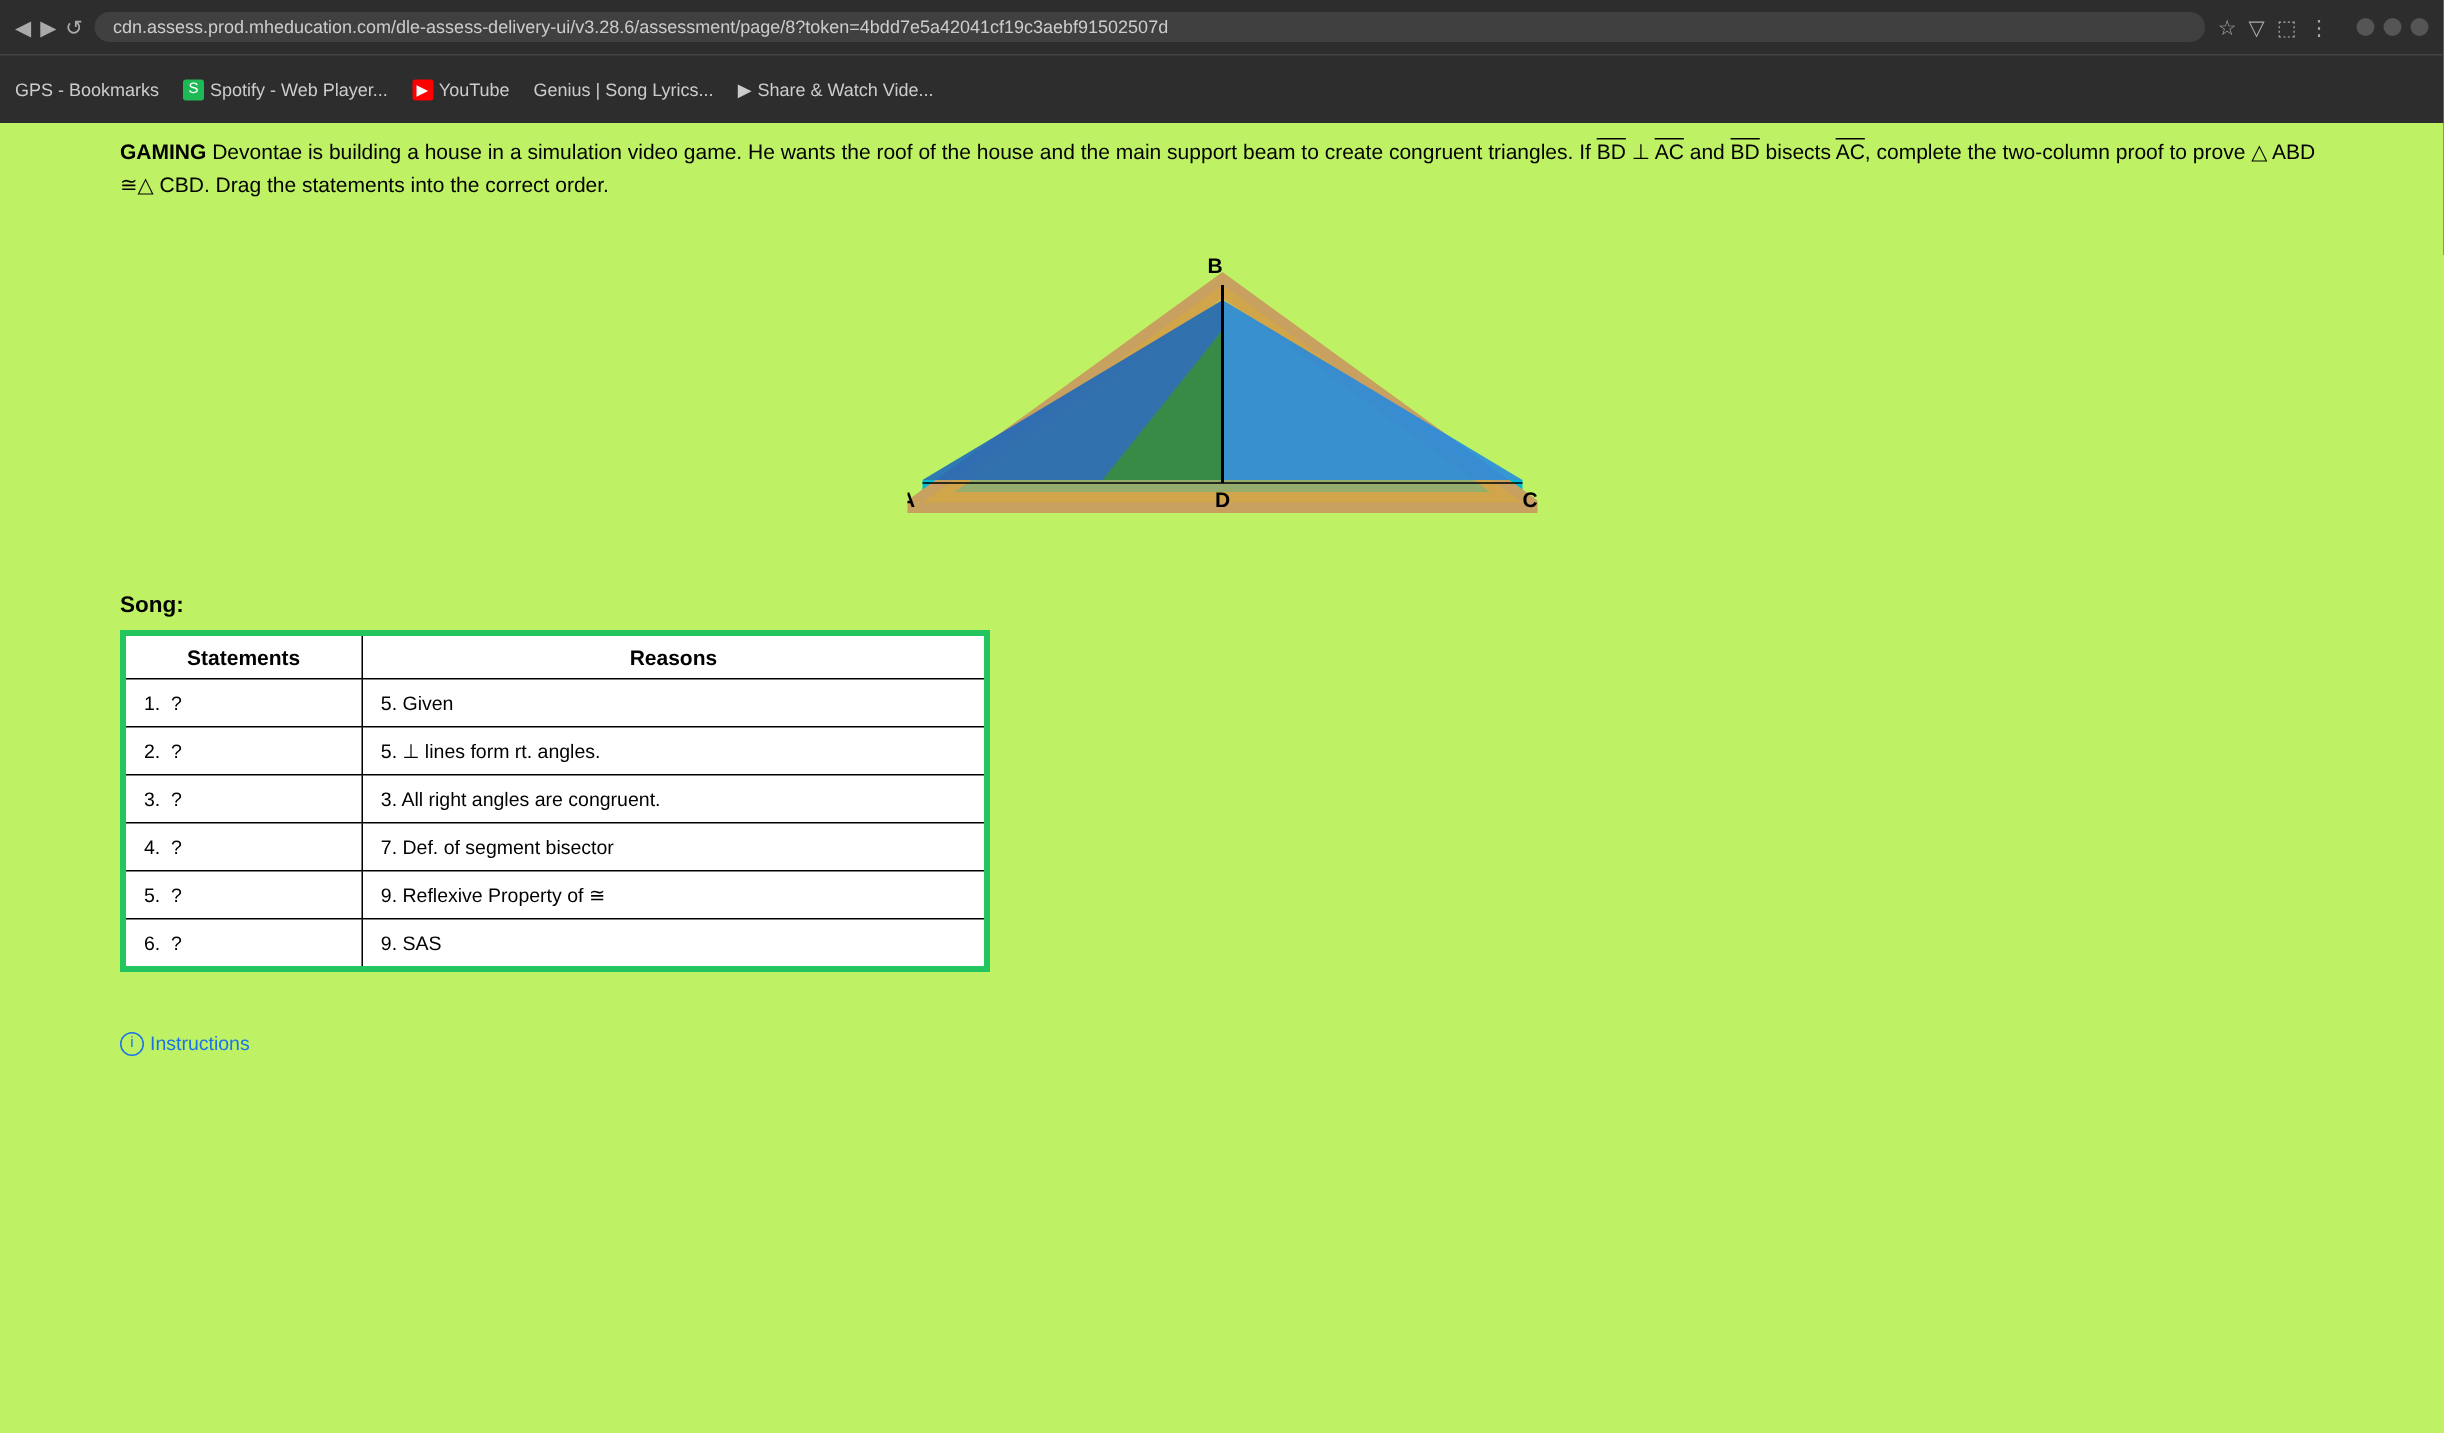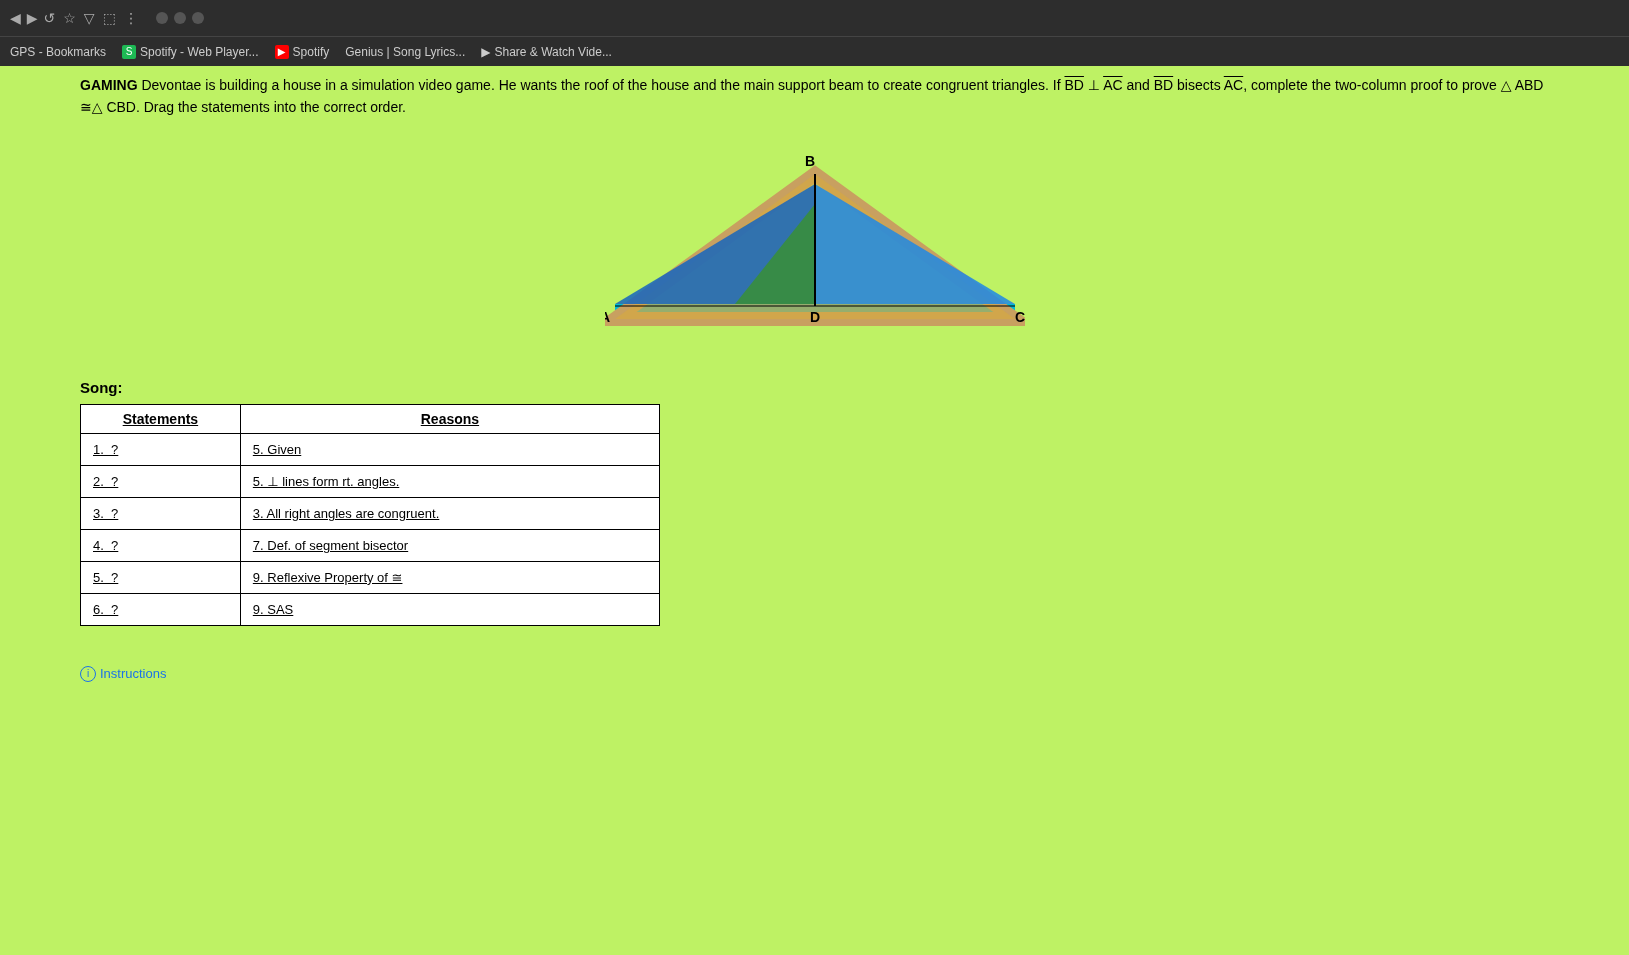--- a/index.html
+++ b/index.html
@@ -62,21 +62,21 @@
     }
 
     
     .bookmarks-bar {
       background: #2d2d2d;
       border-top: 1px solid #444;
       padding: 4px 10px;
       display: flex;
       align-items: center;
       gap: 16px;
-      height: 30px;
+      height: 46px;
     }
     .bookmark-item {
       display: flex;
       align-items: center;
       gap: 4px;
       color: #ccc;
       font-size: 12px;
       cursor: pointer;
     }
     .bookmark-icon {
@@ -126,22 +126,21 @@
       margin-top: 10px;
     }
     .proof-title {
       font-weight: bold;
       font-size: 15px;
       margin-bottom: 8px;
     }
     .proof-table {
       border-collapse: collapse;
       width: 580px;
-      border: 1px solid #22c55e;
-      text-decoration: underline;
+      border: 4px solid #22c55e;
     }
     .proof-table th {
       background: #fff;
       font-weight: bold;
       text-align: center;
       padding: 6px 10px;
       border: 1px solid #000;
       font-size: 14px;
     }
     .proof-table td {
@@ -187,20 +186,23 @@
   </style>
 </head>
 <body>
 
 <div class="browser-chrome">
   <div class="browser-controls">
     <span class="nav-icon">◀</span>
     <span class="nav-icon">▶</span>
     <span class="nav-icon">↺</span>
   </div>
+  <div class="address-bar">
+    <span>cdn.assess.prod.mheducation.com/dle-assess-delivery-ui/v3.28.6/assessment/page/8?token=4bdd7e5a42041cf19c3aebf91502507d</span>
+  </div>
   <div class="browser-actions">
     <span>☆</span>
     <span>▽</span>
     <span>⬚</span>
     <span>⋮</span>
   </div>
   <div class="window-controls">
     <span class="win-btn" style="background:#555;"></span>
     <span class="win-btn" style="background:#555;"></span>
     <span class="win-btn" style="background:#555;"></span>
@@ -210,21 +212,21 @@
 <div class="bookmarks-bar">
   <div class="bookmark-item">
     <span>GPS - Bookmarks</span>
   </div>
   <div class="bookmark-item">
     <span class="bookmark-icon spotify-icon">S</span>
     <span>Spotify - Web Player...</span>
   </div>
   <div class="bookmark-item">
     <span class="bookmark-icon yt-icon">▶</span>
-    <span>Spotify</span>
+    <span>YouTube</span>
   </div>
   <div class="bookmark-item">
     <span>Genius | Song Lyrics...</span>
   </div>
   <div class="bookmark-item">
     <span>▶</span>
     <span>Share &amp; Watch Vide...</span>
   </div>
 </div>
 

